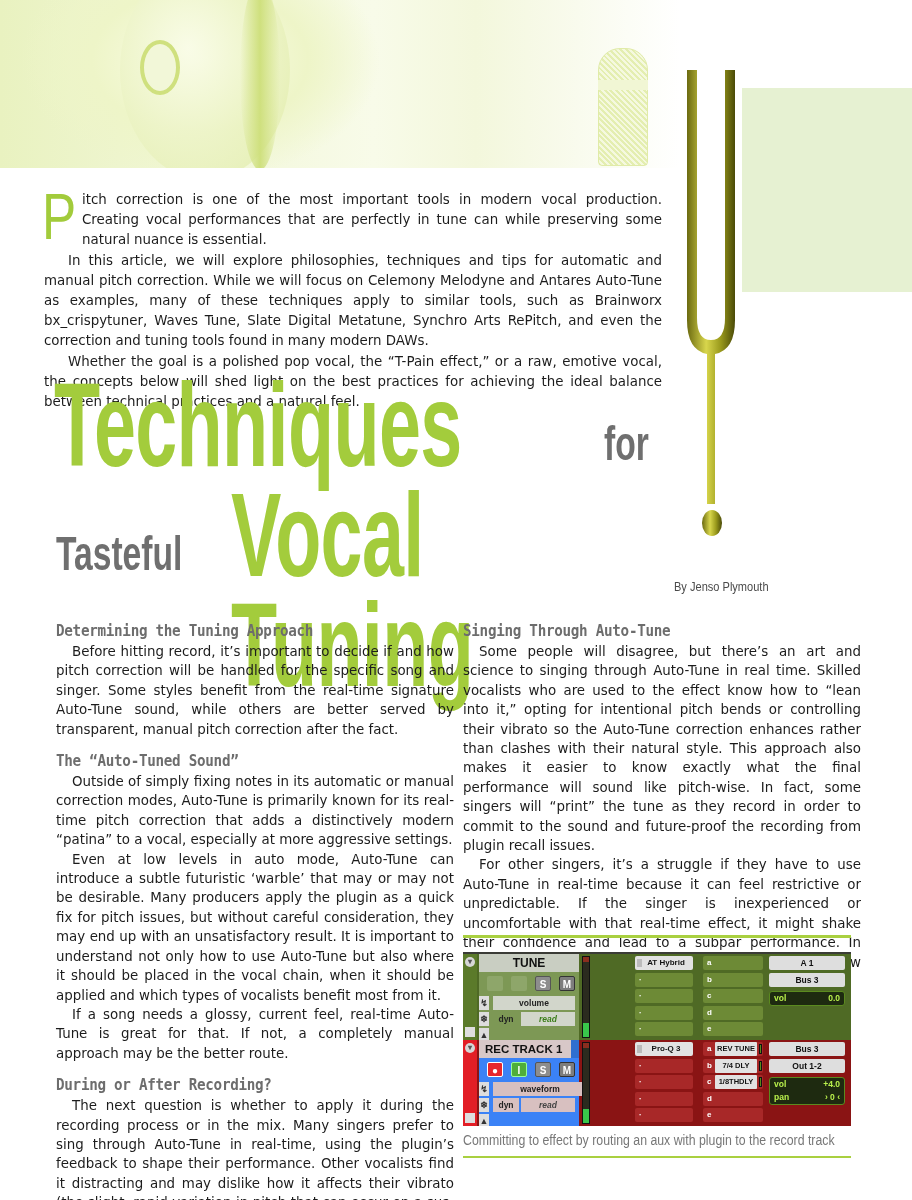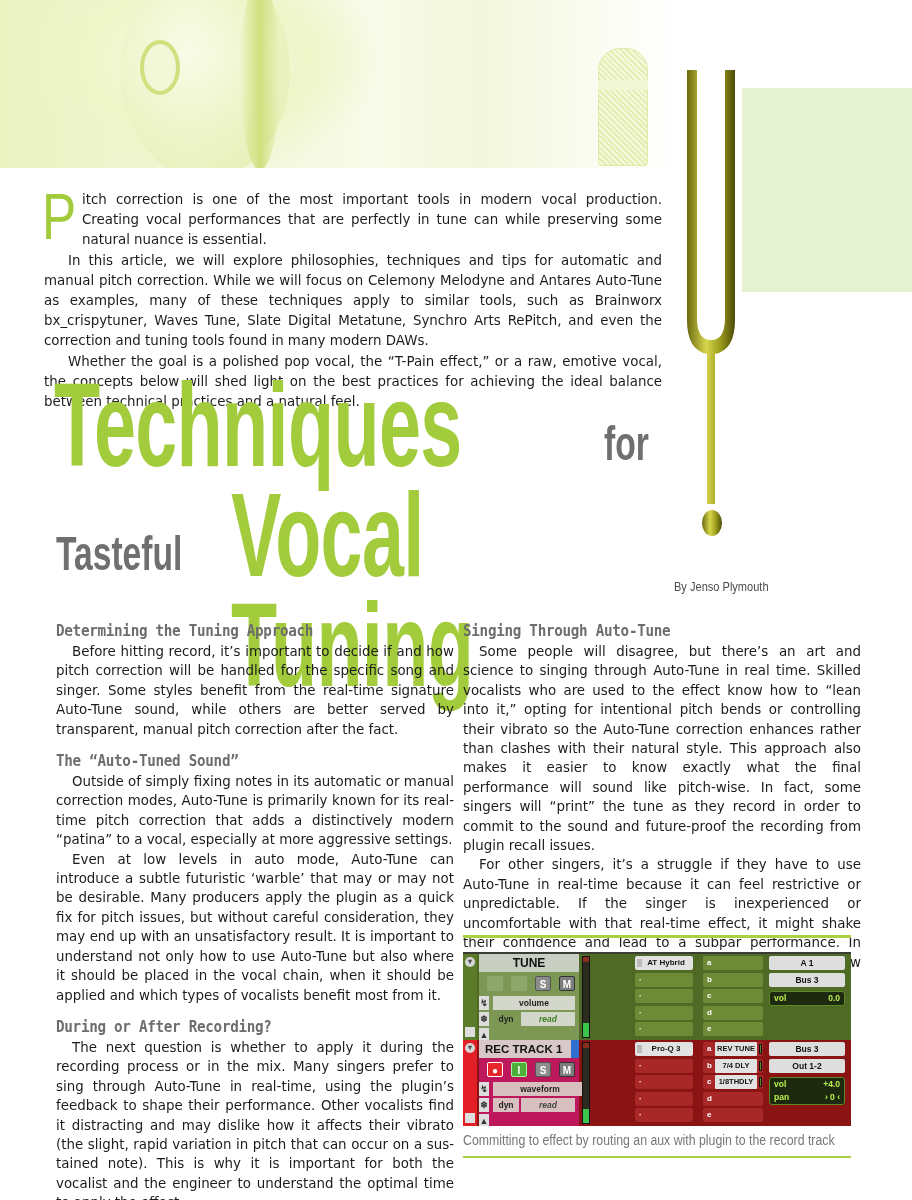--- a/index.html
+++ b/index.html
@@ -62,21 +62,21 @@
   .track { position: absolute; left: 0; width: 388px; height: 86px; }
   .track.tune { top: 2px; background: #4f6a25; }
   .track.rec { top: 88px; background: #8a1414; }
   .strip { position: absolute; left: 0; top: 0; width: 14px; height: 100%; }
   .tune .strip { background: #5b7a2a; }
   .rec .strip { background: #e21e26; }
   .strip-dot { position: absolute; left: 2px; top: 3px; width: 10px; height: 10px; border-radius: 50%; background: #d7d7d7; font-size: 8px; line-height: 10px; text-align: center; color: #555; }
   .strip-ico { position: absolute; left: 2px; bottom: 3px; width: 10px; height: 10px; background: #dedede; }
   .ctrl { position: absolute; left: 16px; top: 0; width: 100px; height: 100%; text-decoration: underline; }
   .tune .ctrl { background: #7d9855; }
-  .rec .ctrl { background: #be185d; }
+  .rec .ctrl { background: #3b82f6; }
   .name { position: absolute; left: 0; top: 0; width: 100px; height: 18px; font-size: 12px; line-height: 18px; text-align: center; color: #111; }
   .tune .name { background: #c9cec2; }
   .rec .name { background: #d8c8c8; width: 92px; text-align: left; padding-left: 6px; font-size: 11.5px; }
   .name-arrow { position: absolute; right: 0; top: 0; width: 8px; height: 18px; background: #2f6fd0; }
   .btns { position: absolute; left: 8px; top: 22px; height: 16px; }
   .b { position: absolute; top: 0; width: 16px; height: 15px; border-radius: 2px; font-size: 10px; line-height: 15px; text-align: center; color: #fff; }
   .tune .b.blank { background: #8ea66a; }
   .b.s { background: #8d8d8d; border: 1px solid #555; }
   .b.m { background: #7d7d7d; border: 1px solid #333; }
   .b.recb { background: #e8262c; border: 1px solid #fff; }
@@ -150,20 +150,21 @@
 <div class="hl-vocal"><span class="hl-big">Vocal Tuning</span></div>
 <div class="byline">By Jenso Plymouth</div>
 
 <div class="col col-left">
   <h2>Determining the Tuning Approach</h2>
   <p>Before hitting record, it’s important to decide if and how pitch cor­rection will be handled for the specific song and singer. Some styles benefit from the real-time signature Auto-Tune sound, while others are better served by transparent, manual pitch correction after the fact.</p>
   <div class="gap"></div>
   <h2>The “Auto-Tuned Sound”</h2>
   <p>Outside of simply fixing notes in its automatic or manual cor­rection modes, Auto-Tune is primarily known for its real-time pitch correction that adds a distinctively modern “patina” to a vocal, especially at more aggressive settings.</p>
   <p>Even at low levels in auto mode, Auto-Tune can introduce a sub­tle futuristic ‘warble’ that may or may not be desirable. Many pro­ducers apply the plugin as a quick fix for pitch issues, but without careful consideration, they may end up with an unsatisfactory re­sult. It is important to understand not only how to use Auto-Tune but also where it should be placed in the vocal chain, when it should be applied and which types of vocalists benefit most from it.</p>
+  <p>If a song needs a glossy, current feel, real-time Auto-Tune is great for that. If not, a completely manual approach may be the better route.</p>
   <div class="gap"></div>
   <h2>During or After Recording?</h2>
   <p>The next question is whether to apply it during the recording pro­cess or in the mix. Many singers prefer to sing through Auto-Tune in real-time, using the plugin’s feedback to shape their performance. Other vocalists find it distracting and may dislike how it affects their vibrato (the slight, rapid variation in pitch that can occur on a sus­tained note). This is why it is important for both the vocalist and the engineer to understand the optimal time to apply the effect.</p>
 </div>
 
 <div class="col col-right">
   <h2>Singing Through Auto-Tune</h2>
   <p>Some people will disagree, but there’s an art and science to singing through Auto-Tune in real time. Skilled vocalists who are used to the effect know how to “lean into it,” opting for inten­tional pitch bends or controlling their vibrato so the Auto-Tune correction enhances rather than clashes with their natural style. This approach also makes it easier to know exactly what the final performance will sound like pitch-wise. In fact, some singers will “print” the tune as they record in order to commit to the sound and future-proof the recording from plugin recall issues.</p>
   <p>For other singers, it’s a struggle if they have to use Auto-Tune in real-time because it can feel restrictive or unpredictable. If the singer is inexperienced or uncomfortable with that real-time ef­fect, it might shake their confidence and lead to a subpar perfor­mance. In those cases, the singer may prefer recording their raw vocals first, then adding Auto-Tune retroactively.</p>
 </div>

